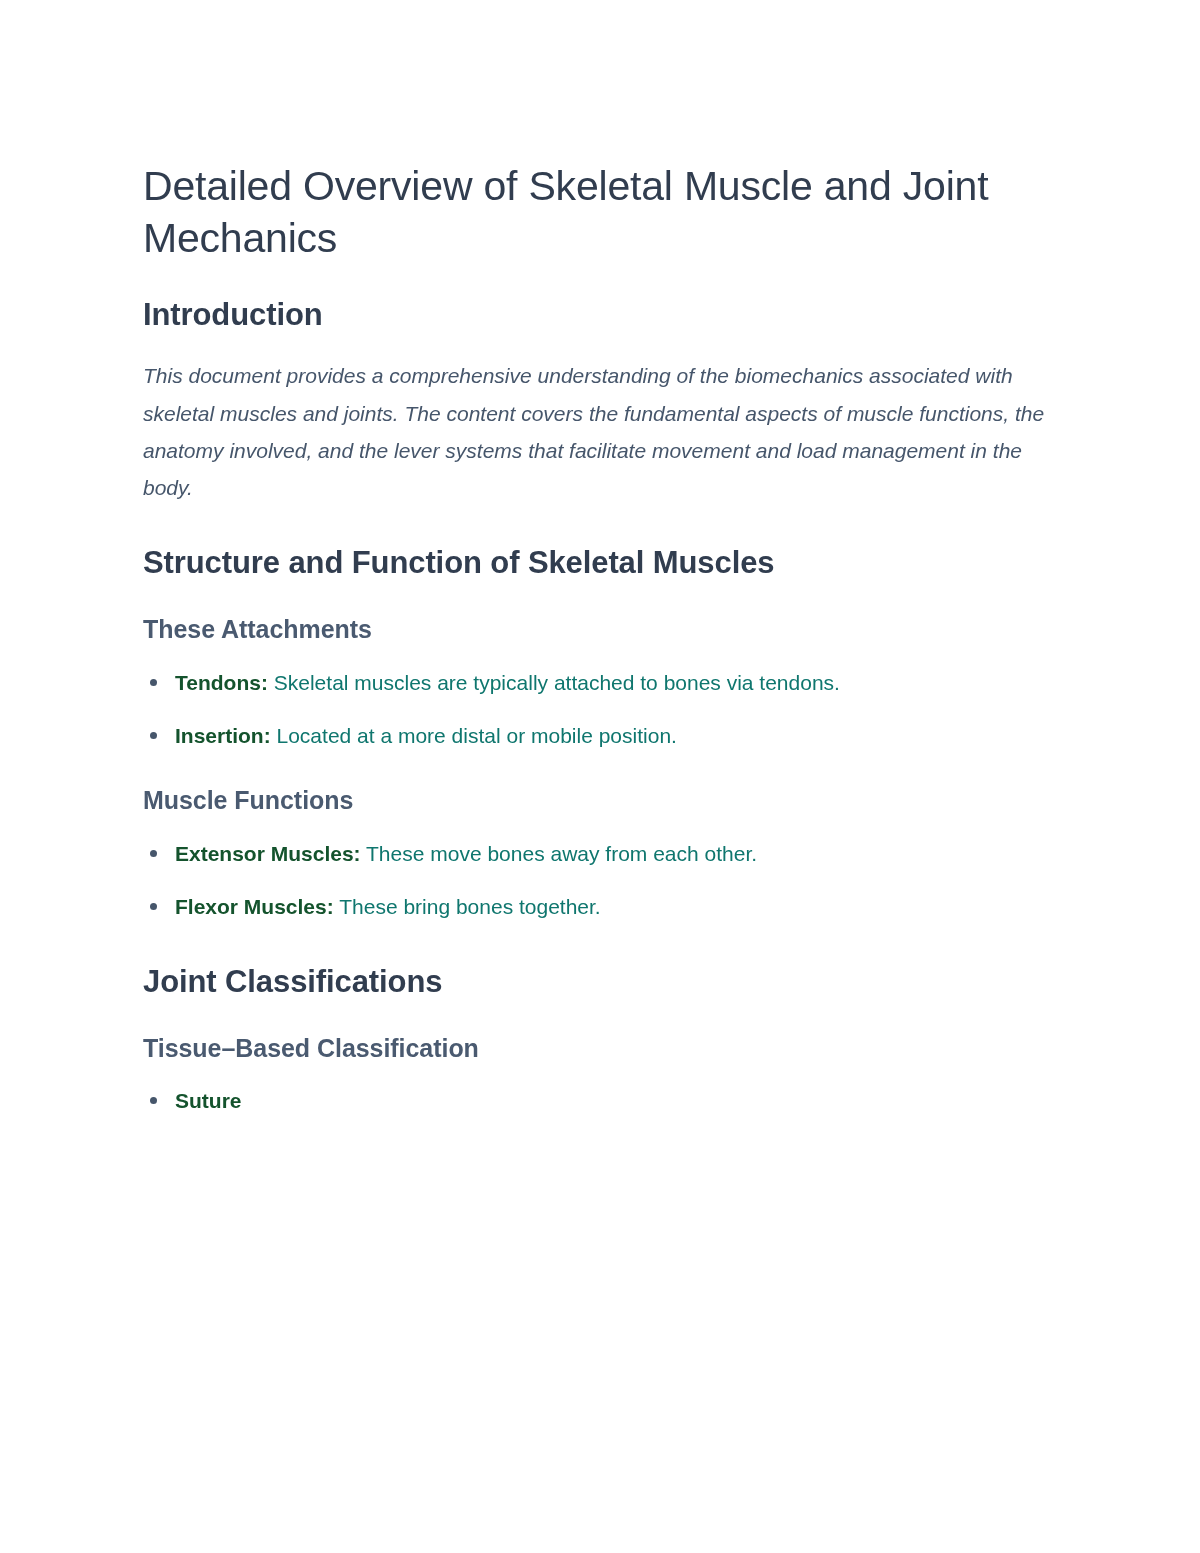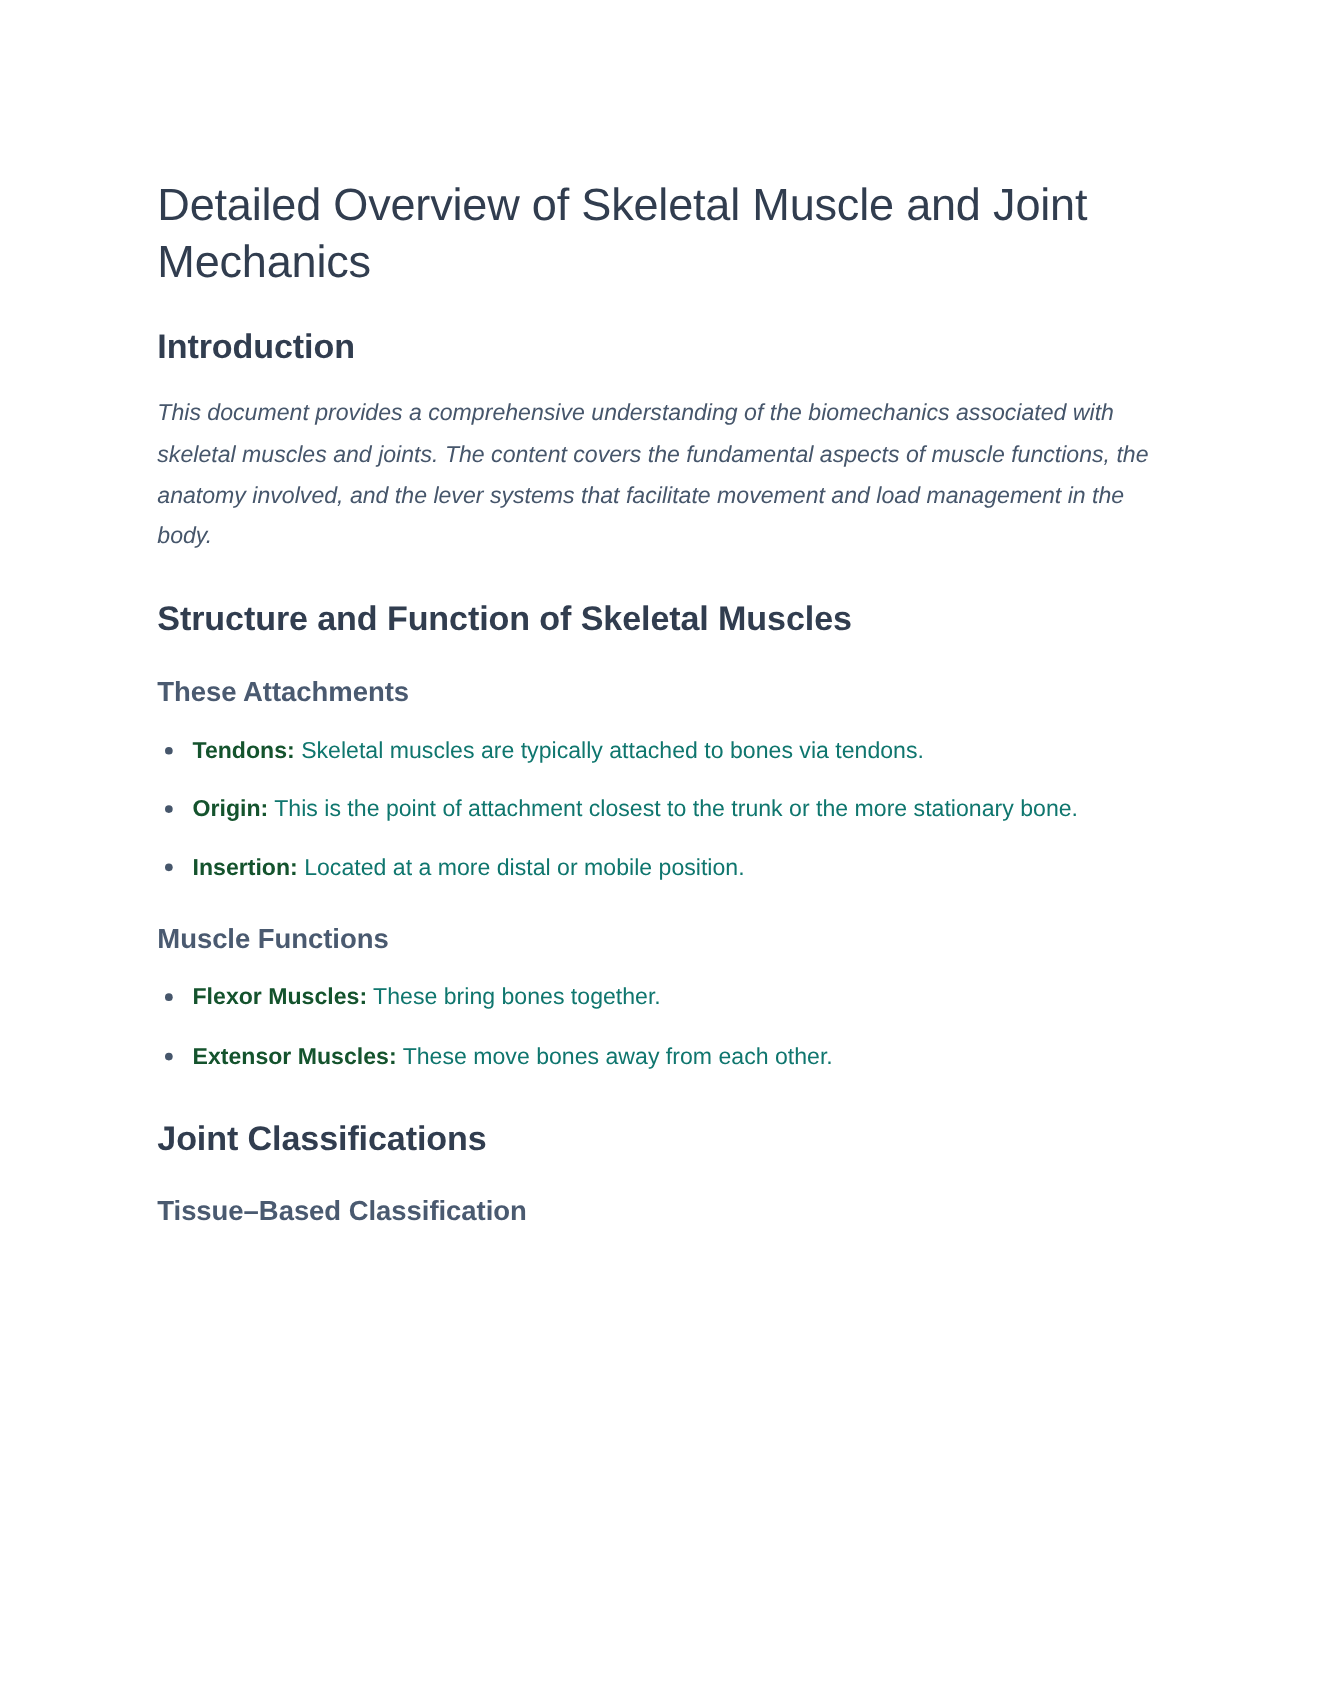--- a/index.html
+++ b/index.html
@@ -112,35 +112,37 @@
     <p class="body-text">This document provides a comprehensive understanding of the biomechanics associated with skeletal muscles and joints. The content covers the fundamental aspects of muscle functions, the anatomy involved, and the lever systems that facilitate movement and load management in the body.</p>
 
     <h2 class="section-heading">Structure and Function of Skeletal Muscles</h2>
 
     <h3 class="sub-heading">These Attachments</h3>
     <ul class="bullet-list">
       <li>
         <span class="term">Tendons:</span><span class="rest"> Skeletal muscles are typically attached to bones via tendons.</span>
       </li>
       <li>
-        <span class="term">Origin:</span><span class="rest"> This is the point of attachment closest to the trunk or the more stationary bone.</span>
-      </li>
-      <li>
         <span class="term">Insertion:</span><span class="rest"> Located at a more distal or mobile position.</span>
       </li>
     </ul>
 
     <h3 class="sub-heading">Muscle Functions</h3>
     <ul class="bullet-list">
       <li>
-        <span class="term">Flexor Muscles:</span><span class="rest"> These bring bones together.</span>
+        <span class="term">Extensor Muscles:</span><span class="rest"> These move bones away from each other.</span>
       </li>
       <li>
-        <span class="term">Extensor Muscles:</span><span class="rest"> These move bones away from each other.</span>
+        <span class="term">Flexor Muscles:</span><span class="rest"> These bring bones together.</span>
       </li>
     </ul>
 
     <h2 class="section-heading">Joint Classifications</h2>
 
     <h3 class="sub-heading">Tissue–Based Classification</h3>
+    <ul class="bullet-list">
+      <li>
+        <span class="term">Suture</span><span class="rest"></span>
+      </li>
+    </ul>
 
   </div>
 </div>
 
 </body></html>

